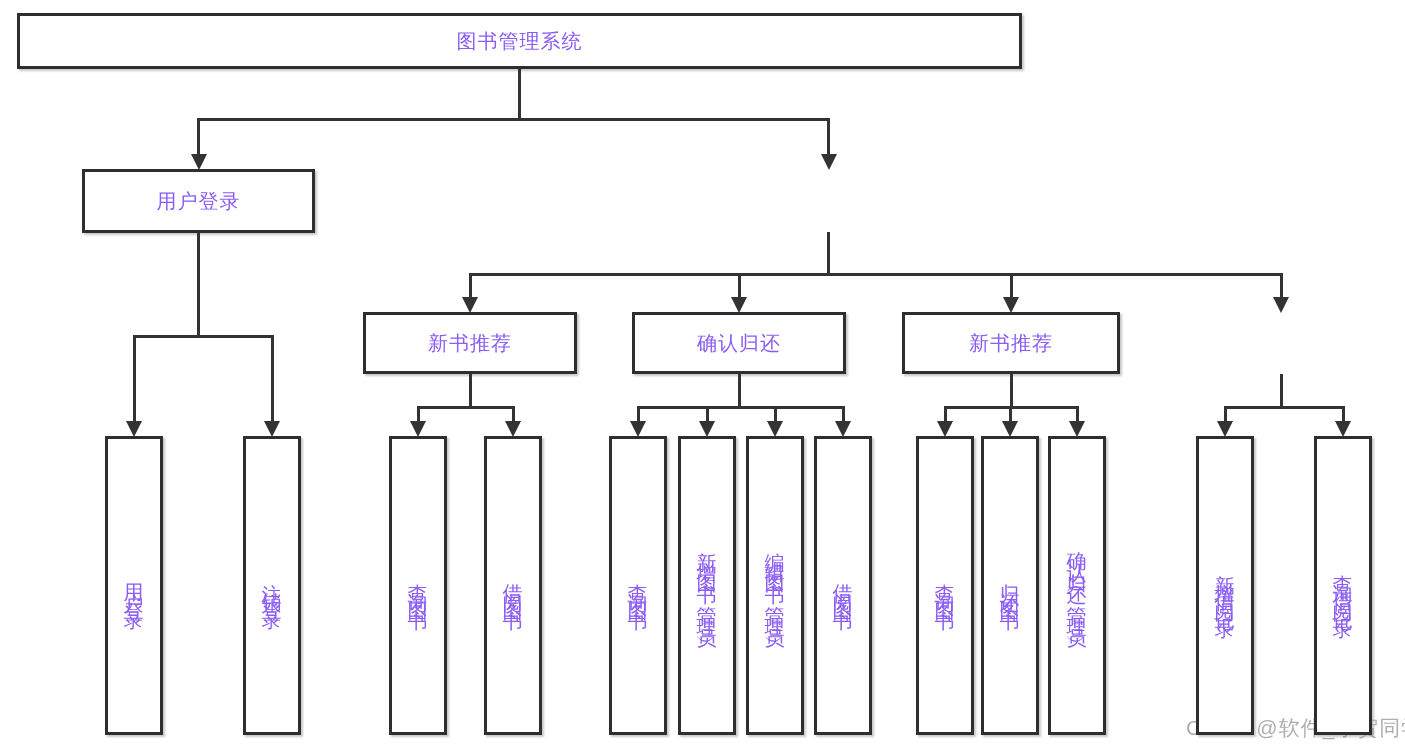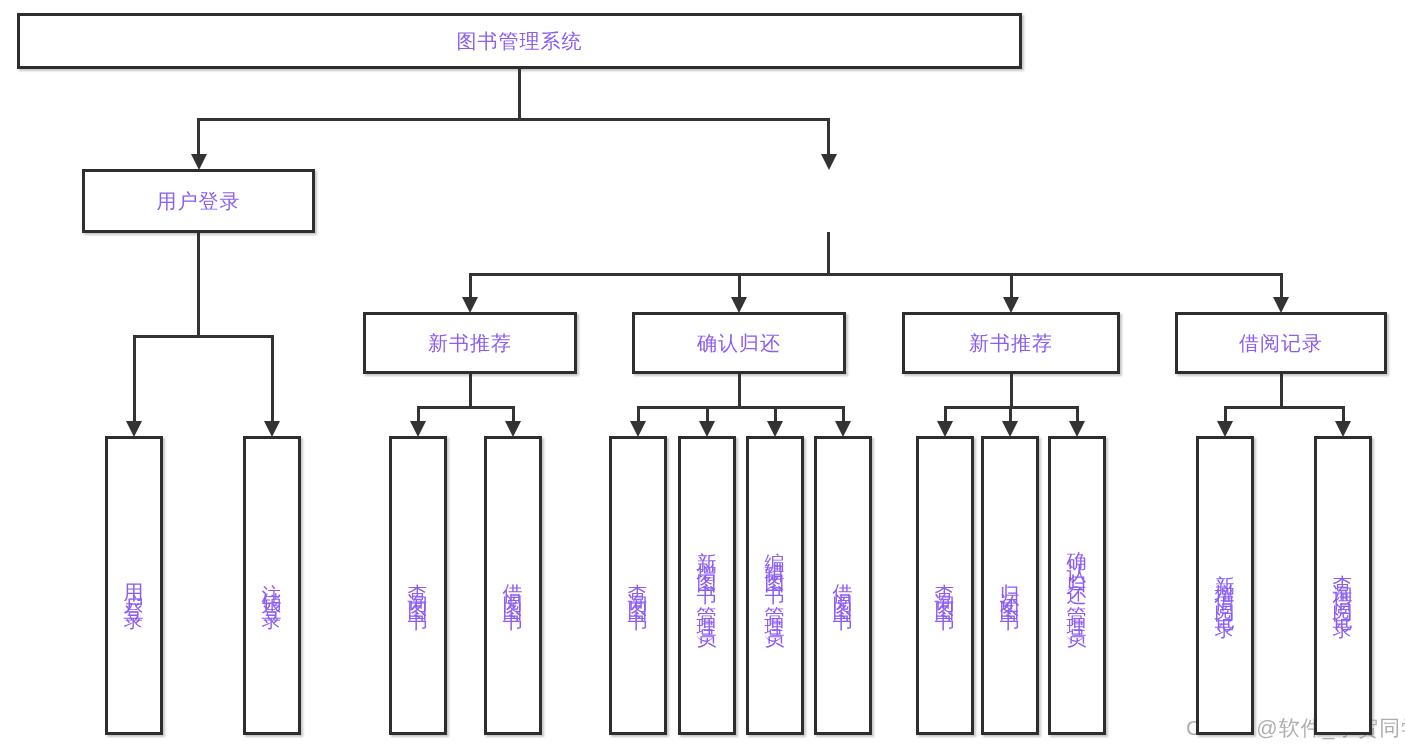--- a/index.html
+++ b/index.html
@@ -32,21 +32,20 @@
 </head>
 <body>
 
 <div class="canvas">
   <div class="watermark">CSDN @软件_小贺同学</div>
 <div class="node h" style="left: 17px; top: 13px; width: 1005px; height: 56px;">图书管理系统</div>
     <div class="node h" style="left: 82px; top: 169px; width: 233px; height: 64px;">用户登录</div>
     <div class="node h" style="left: 363px; top: 312px; width: 214px; height: 62px;">新书推荐</div>
     <div class="node h" style="left: 632px; top: 312px; width: 214px; height: 62px;">确认归还</div>
     <div class="node h" style="left: 902px; top: 312px; width: 218px; height: 62px;">新书推荐</div>
-    <div class="node h" style="left: 1175px; top: 312px; width: 212px; height: 62px;">借阅记录</div>
     <div class="node v" style="left: 105px; top: 436px; width: 58px; height: 299px;">用户登录</div>
     <div class="node v" style="left: 243px; top: 436px; width: 58px; height: 299px;">注销登录</div>
     <div class="node v" style="left: 389px; top: 436px; width: 58px; height: 299px;">查询图书</div>
     <div class="node v" style="left: 484px; top: 436px; width: 58px; height: 299px;">借阅图书</div>
     <div class="node v" style="left: 609px; top: 436px; width: 58px; height: 299px;">查询图书</div>
     <div class="node v long" style="left: 678px; top: 436px; width: 58px; height: 299px;">新增图书（管理员）</div>
     <div class="node v long" style="left: 746px; top: 436px; width: 58px; height: 299px;">编辑图书（管理员）</div>
     <div class="node v" style="left: 814px; top: 436px; width: 58px; height: 299px;">借阅图书</div>
     <div class="node v" style="left: 916px; top: 436px; width: 58px; height: 299px;">查询图书</div>
     <div class="node v" style="left: 981px; top: 436px; width: 58px; height: 299px;">归还图书</div>

